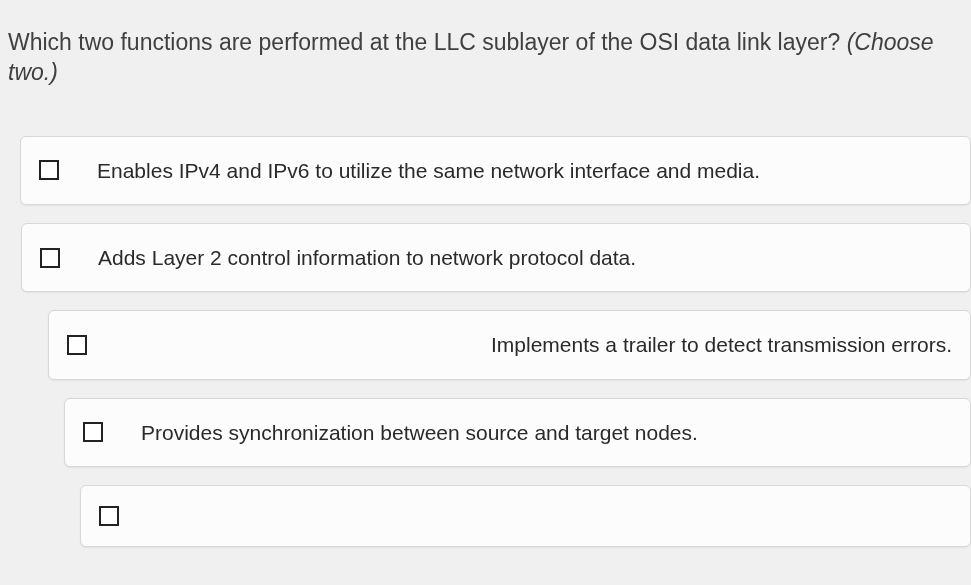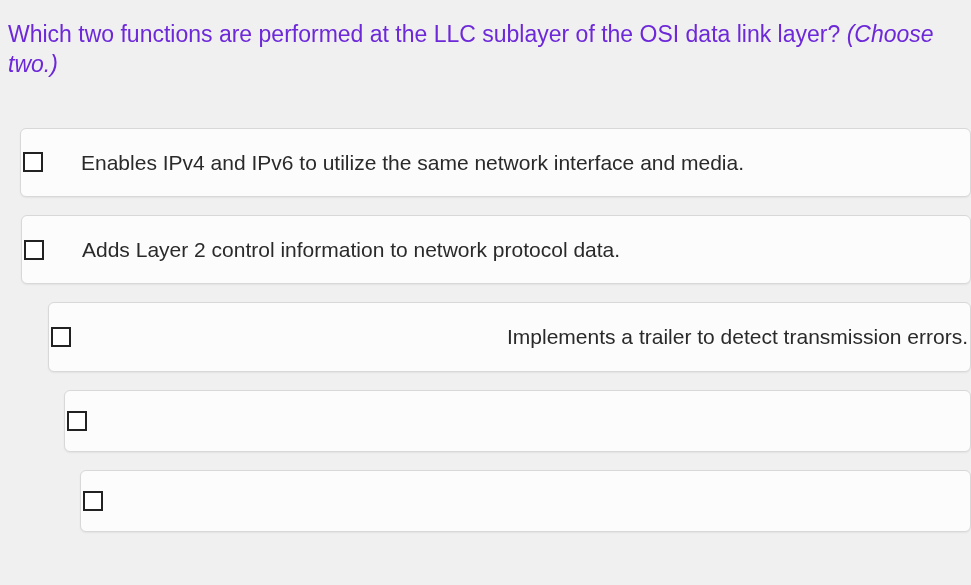--- a/index.html
+++ b/index.html
@@ -13,40 +13,41 @@
       width: 971px;
       height: 585px;
       overflow: hidden;
       color: #222;
     }
     .question-container {
       padding: 20px 0 0 8px;
     }
     .question-text {
       font-size: 23px;
-      color: #6d28d9;
+      color: #404040;
       margin-bottom: 48px;
       line-height: 1.3;
       font-weight: 400;
+      margin-top: 8px;
     }
     .question-text .italic {
       font-style: italic;
     }
     .options-list {
       display: flex;
       flex-direction: column;
       gap: 18px;
     }
     .option-item {
       display: flex;
       align-items: center;
       background: #fcfcfc;
       border: 1px solid #d8d8d8;
       border-radius: 6px;
-      padding: 20px 2px;
+      padding: 20px 18px;
       box-shadow: 0 1px 2px rgba(0,0,0,0.06);
     }
     .option-item:nth-child(1) { margin-left: 12px; }
     .option-item:nth-child(2) { margin-left: 13px; }
     .option-item:nth-child(3) { margin-left: 40px; justify-content: space-between; }
     .option-item:nth-child(4) { margin-left: 56px; }
     .option-item:nth-child(5) { margin-left: 72px; }
     .checkbox {
       width: 20px;
       height: 20px;
@@ -82,20 +83,21 @@
       <div class="option-text">Adds Layer 2 control information to network protocol data.</div>
     </div>
 
     <div class="option-item">
       <div class="checkbox"></div>
       <div class="option-text">Implements a trailer to detect transmission errors.</div>
     </div>
 
     <div class="option-item">
       <div class="checkbox"></div>
+      <div class="option-text">Provides synchronization between source and target nodes.</div>
     </div>
 
     <div class="option-item">
       <div class="checkbox"></div>
     </div>
 
   </div>
 </div>
 
 </body></html>

